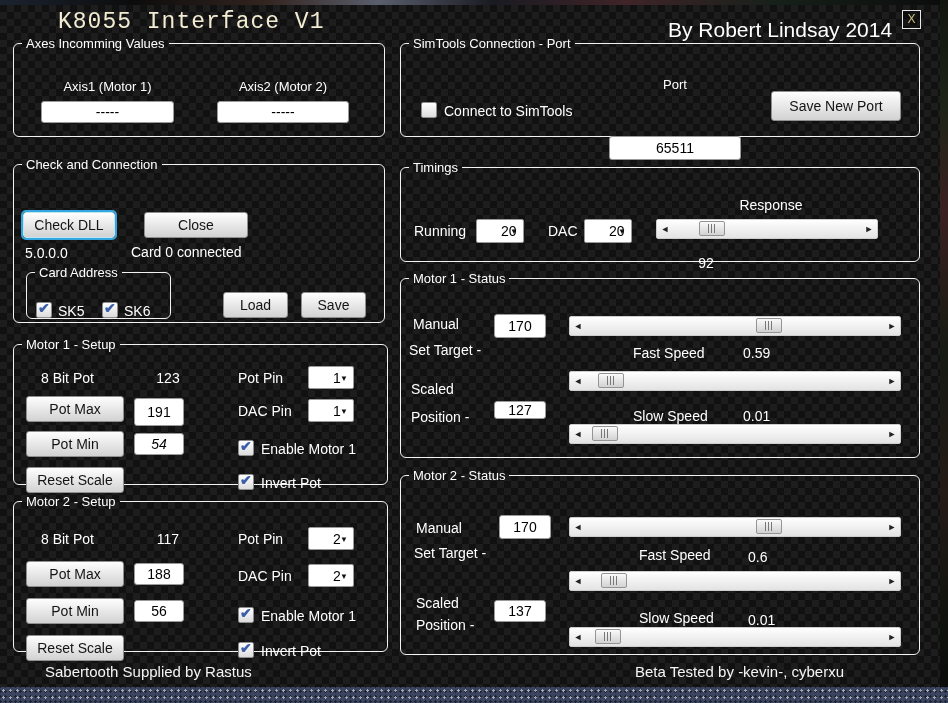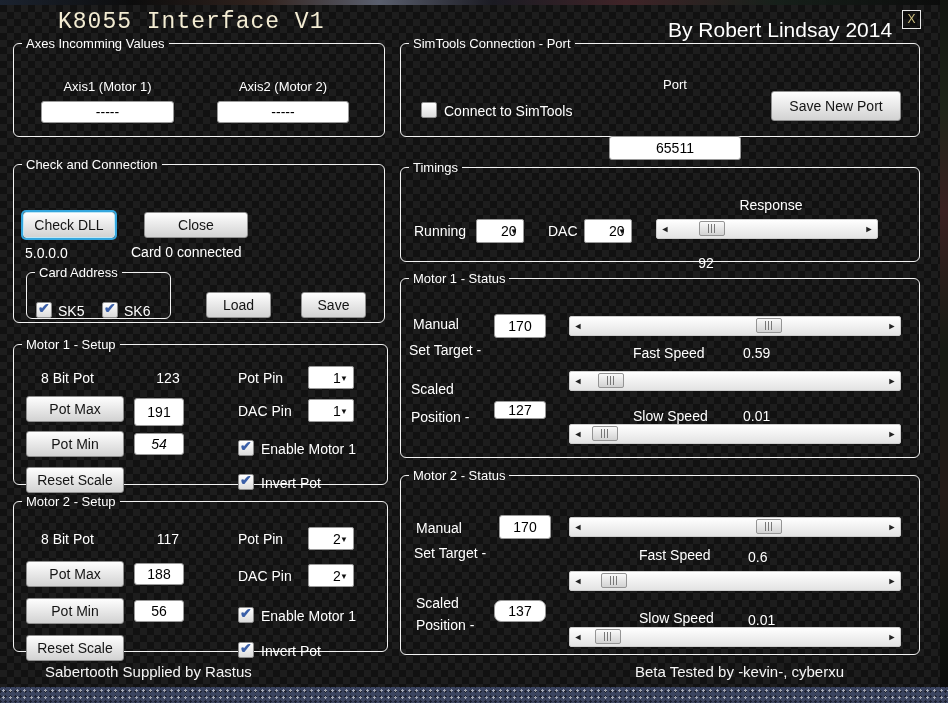--- a/index.html
+++ b/index.html
@@ -109,21 +109,21 @@
         <legend>Card Address</legend>
         <span class="cb" style="left:9px; top:22px;">
           <span class="mark">✔</span>
         </span>
         <div class="cb-label" style="left:31px; top:23px;">SK5</div>
         <span class="cb" style="left:75px; top:22px;">
           <span class="mark">✔</span>
         </span>
         <div class="cb-label" style="left:97px; top:23px;">SK6</div>
       </fieldset>
-      <button class="btn" style="left:192px; top:120px; width:65px; height:26px;">Load</button>
+      <button class="btn" style="left:209px; top:120px; width:65px; height:26px;">Load</button>
       <button class="btn" style="left:287px; top:120px; width:65px; height:26px;">Save</button>
     </fieldset>
 
     <fieldset style="left:400px; top:155px; width:520px; height:102px;">
       <legend>Timings</legend>
       <div class="lbl" style="left:13px; top:48px;">Running</div>
       <div class="dd" style="left:75px; top:44px; width:48px;">
         <span class="dd-val">20</span>
         <span class="dd-arrow">▼</span>
       </div>
@@ -194,21 +194,21 @@
       <div class="lbl" style="left:347px; top:66px;">0.6</div>
       <div class="sbar" style="left:168px; top:88px; width:332px;">
         <span class="arr l">◄</span>
         <span class="track">
           <span class="thumb" style="left:5%;"></span>
         </span>
         <span class="arr r">►</span>
       </div>
       <div class="lbl" style="left:15px; top:112px;">Scaled</div>
       <div class="lbl" style="left:15px; top:134px;">Position -</div>
-      <input class="tf" style="left: 93px; top: 117px; width: 52px; height: 22px; border-radius: 7px;" readonly="" value="137">
+      <input class="tf" style="left: 93px; top: 117px; width: 52px; height: 22px;" readonly="" value="137">
       <div class="lbl" style="left:238px; top:127px;">Slow Speed</div>
       <div class="lbl" style="left:347px; top:129px;">0.01</div>
       <div class="sbar" style="left:168px; top:144px; width:332px;">
         <span class="arr l">◄</span>
         <span class="track">
           <span class="thumb" style="left:3%;"></span>
         </span>
         <span class="arr r">►</span>
       </div>
     </fieldset>

